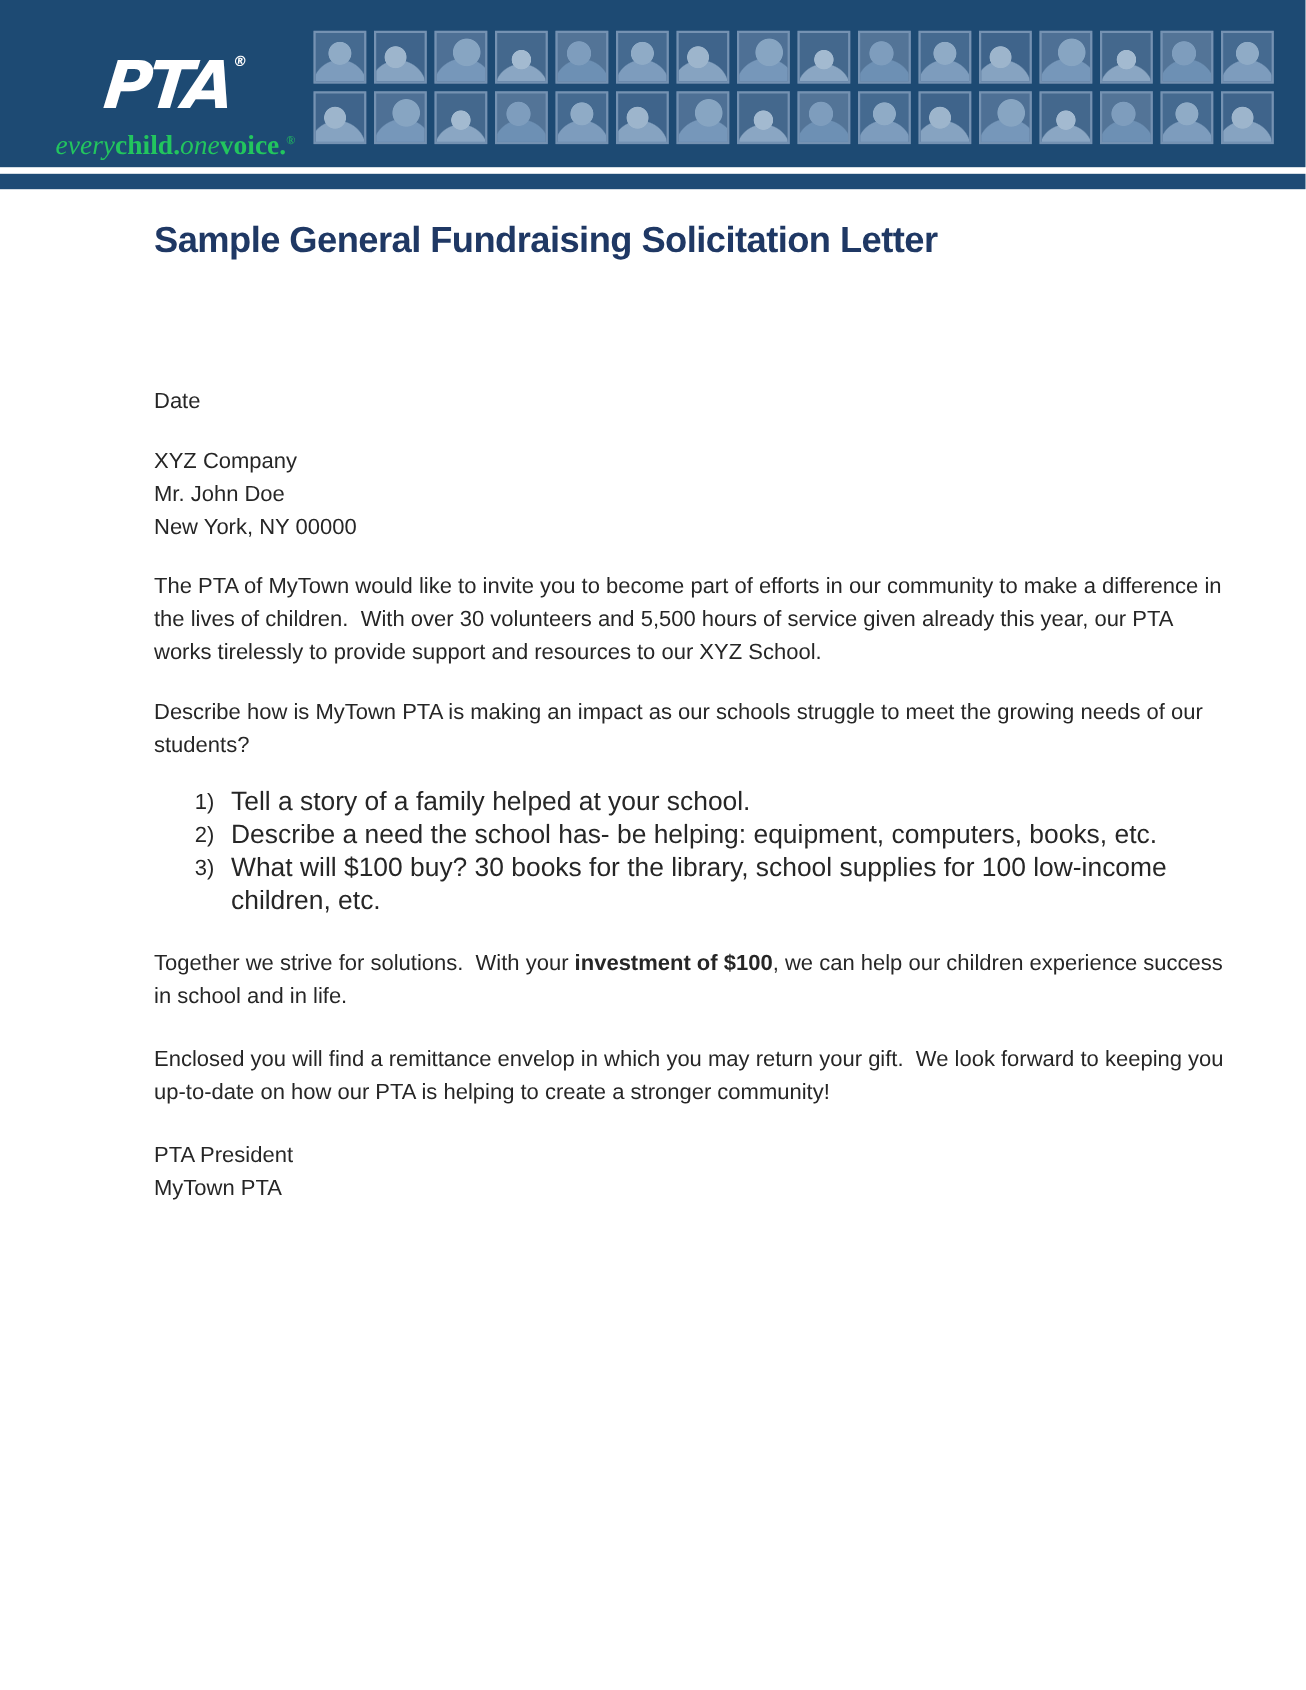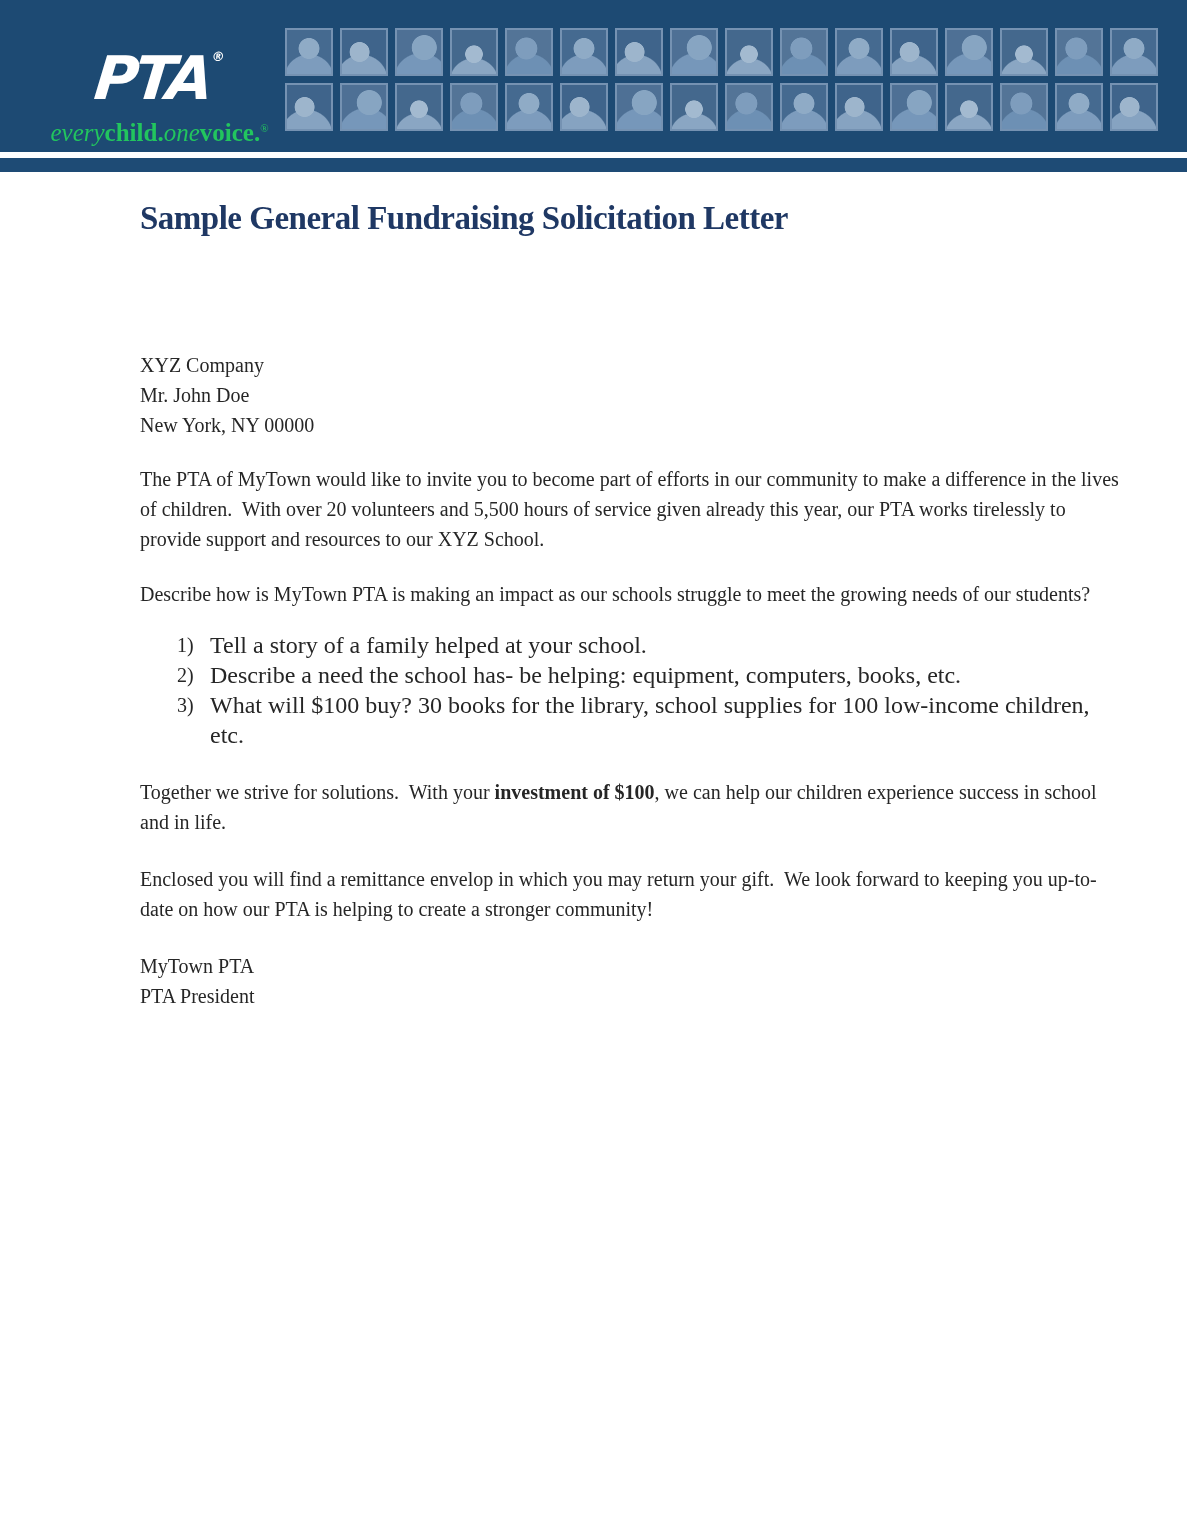--- a/index.html
+++ b/index.html
@@ -75,21 +75,20 @@
   .tile.v2 { background: radial-gradient(circle at 62% 40%, #87a5c2 0 32%, rgba(0,0,0,0) 34%), radial-gradient(circle at 55% 115%, #7697ba 0 48%, rgba(0,0,0,0) 50%), #4e7095; }
   .tile.v3 { background: radial-gradient(circle at 50% 55%, #a3bad0 0 26%, rgba(0,0,0,0) 28%), radial-gradient(circle at 50% 120%, #8aa6c3 0 42%, rgba(0,0,0,0) 44%), #44688d; }
   .tile.v4 { background: radial-gradient(circle at 44% 42%, #7e9dbd 0 30%, rgba(0,0,0,0) 32%), radial-gradient(circle at 50% 112%, #6d90b4 0 46%, rgba(0,0,0,0) 48%), #537497; }
 
   .gap-line { height: 6px; background: #ffffff; }
   .accent-bar { height: 14px; background: #1e4b75; }
 
   
   .page {
     padding: 24px 66px 0 140px;
-    font-family: Liberation Serif, serif;
   }
   .doc-title {
     font-size: 33px;
     font-weight: bold;
     letter-spacing: -0.5px;
     color: #1f3864;
     line-height: 44px;
     margin-bottom: 110px;
   }
   .letter p, .letter .line {
@@ -163,29 +162,30 @@
       <div class="tile v1"></div>
     </div>
 </div>
 <div class="gap-line"></div>
 <div class="accent-bar"></div>
 
 <div class="page">
   <h1 class="doc-title">Sample General Fundraising Solicitation Letter</h1>
 
   <div class="letter">
+    <p class="p-date">Date</p>
 
     <div class="address-block">
       <div class="line">XYZ Company</div>
       <div class="line">Mr. John Doe</div>
       <div class="line">New York, NY 00000</div>
     </div>
 
 
-    <p class="p-body1">The PTA of MyTown would like to invite you to become part of efforts in our community to make a difference in the lives of children.  With over 20 volunteers and 5,500 hours of service given already this year, our PTA works tirelessly to provide support and resources to our XYZ School.</p>
+    <p class="p-body1">The PTA of MyTown would like to invite you to become part of efforts in our community to make a difference in the lives of children.  With over 30 volunteers and 5,500 hours of service given already this year, our PTA works tirelessly to provide support and resources to our XYZ School.</p>
 
     <p class="p-body2">Describe how is MyTown PTA is making an impact as our schools struggle to meet the growing needs of our students?</p>
 
     <div class="numbered-list">
       <div class="list-row">
         <span class="list-marker">1)</span>
         <span class="list-text">Tell a story of a family helped at your school.</span>
       </div>
       <div class="list-row">
         <span class="list-marker">2)</span>
@@ -196,17 +196,17 @@
         <span class="list-text">What will $100 buy? 30 books for the library, school supplies for 100 low-income children, etc.</span>
       </div>
     </div>
 
     <p class="p-body3"><span>Together we strive for solutions.  With your </span><span class="bold">investment of $100</span><span>, we can help our children experience success in school and in life.</span></p>
 
     <p class="p-body4">Enclosed you will find a remittance envelop in which you may return your gift.  We look forward to keeping you up-to-date on how our PTA is helping to create a stronger community!</p>
 
 
     <div class="signature-block">
+      <div class="line">PTA President</div>
       <div class="line">MyTown PTA</div>
-      <div class="line">PTA President</div>
     </div>
   </div>
 </div>
 
 </body></html>

